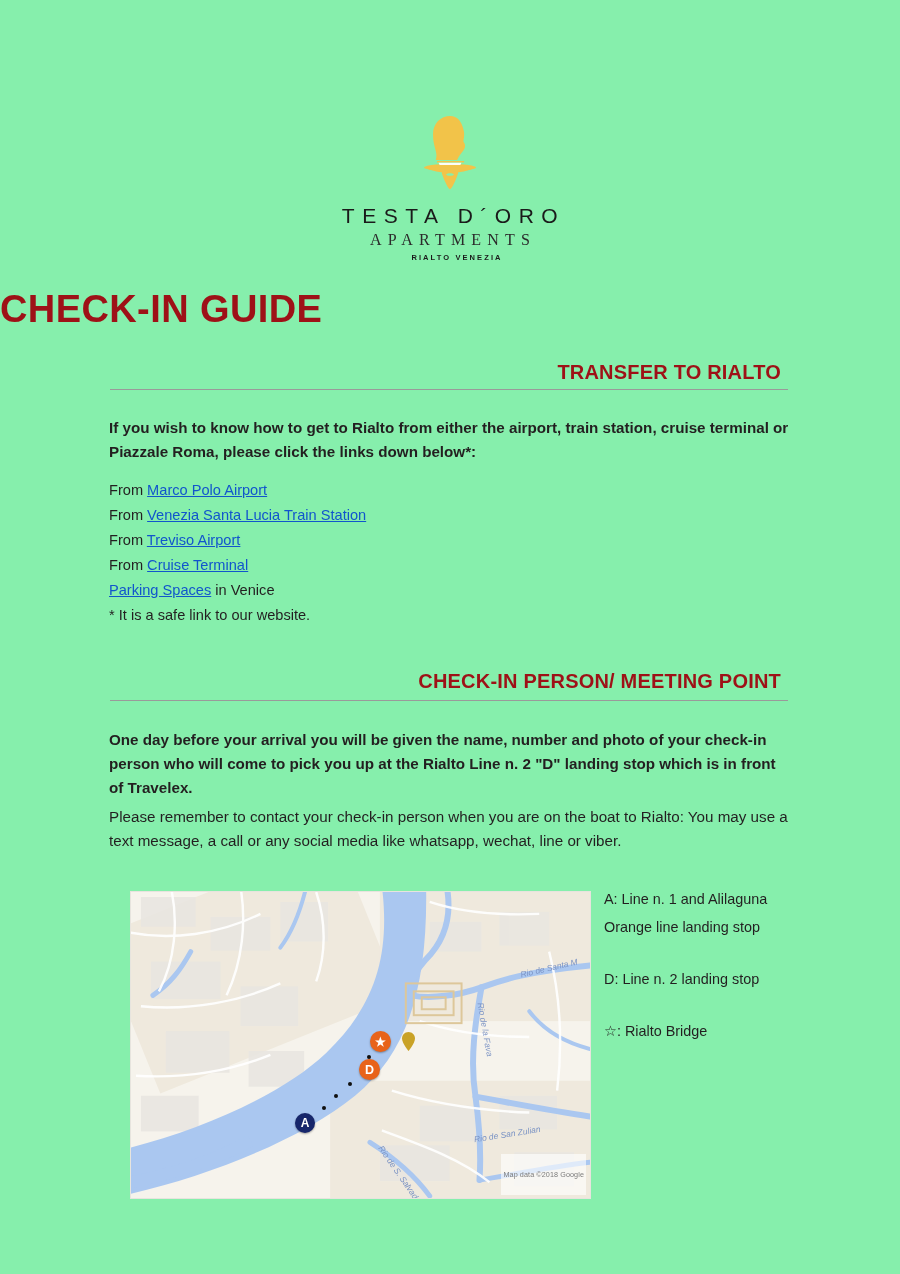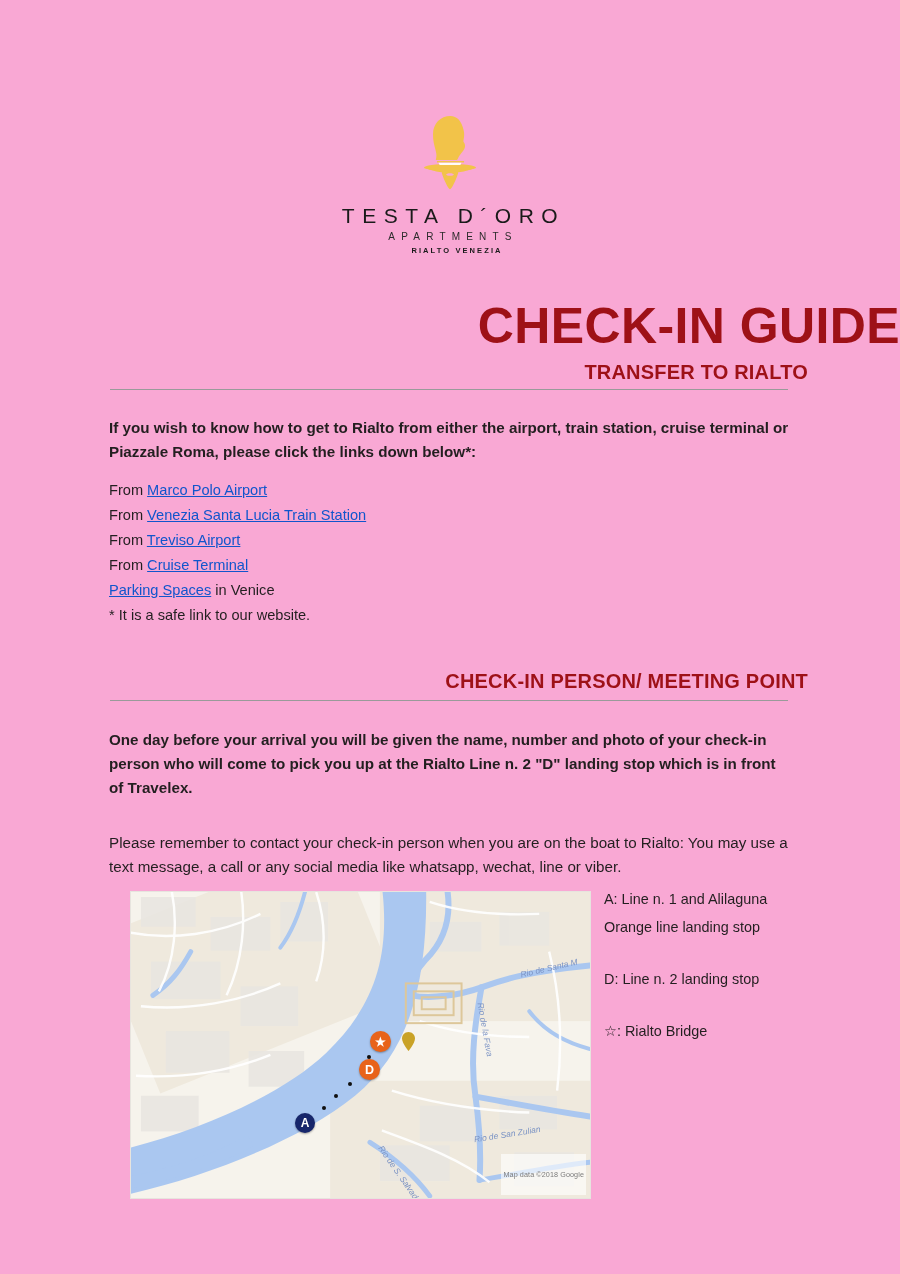--- a/index.html
+++ b/index.html
@@ -12,21 +12,21 @@
     height: 1274px;
     position: relative;
     font-family: "Liberation Sans", sans-serif;
     color: #231f20;
     overflow: hidden;
   }
 
   .page {
     position: absolute;
     inset: 0;
-    background: #f9a8d4;
+    background: #86efac;
   }
 
   
   .logo-block {
     position: absolute;
     left: 0;
     top: 112px;
     width: 900px;
     text-align: center;
   }
@@ -39,22 +39,22 @@
   .logo-word {
     font-family: "Liberation Sans", sans-serif;
     font-size: 21px;
     letter-spacing: 7.5px;
     color: #1a1a1a;
     font-weight: 400;
     line-height: 1.1;
     padding-left: 7px;
   }
   .logo-sub {
-    font-family: Liberation Sans, sans-serif;
-    font-size: 10px;
+    font-family: Liberation Serif, serif;
+    font-size: 16px;
     letter-spacing: 6.2px;
     color: #2b2b2b;
     margin-top: 4px;
     padding-left: 6px;
   }
   .logo-sub2 {
     font-family: "Liberation Sans", sans-serif;
     font-size: 7.5px;
     font-weight: bold;
     letter-spacing: 2.1px;
@@ -62,30 +62,30 @@
     margin-top: 4px;
     padding-left: 14px;
   }
 
   
   .doc-title {
     position: absolute;
     left: 0;
     top: 263px;
     width: 900px;
-    text-align: right;
-    font-size: 50px;
+    text-align: left;
+    font-size: 38px;
     font-weight: bold;
     letter-spacing: 0.4px;
     color: #9e1117;
   }
 
   .section-head {
     position: absolute;
-    right: 92px;
+    right: 119px;
     font-size: 20px;
     font-weight: bold;
     color: #9e1117;
     letter-spacing: 0.2px;
     text-align: center;
   }
   #sec-transfer { top: 344px; }
   #sec-checkin  { top: 653px; }
 
   .rule {
@@ -105,21 +105,21 @@
     width: 688px;
     font-size: 15.2px;
     line-height: 24px;
     color: #231f20;
   }
   .para.bold { font-weight: bold; }
 
   #para-intro   { top: 401px; width: 680px; }
   #links-block  { top: 478px; font-size: 14.6px; line-height: 25px; }
   #para-meeting { top: 713px; width: 684px; }
-  #para-contact { top: 816px; width: 690px; }
+  #para-contact { top: 790px; width: 690px; }
 
   .link {
     color: #1155cc;
     text-decoration: underline;
     cursor: pointer;
   }
 
   
   .map-wrap {
     position: absolute;

